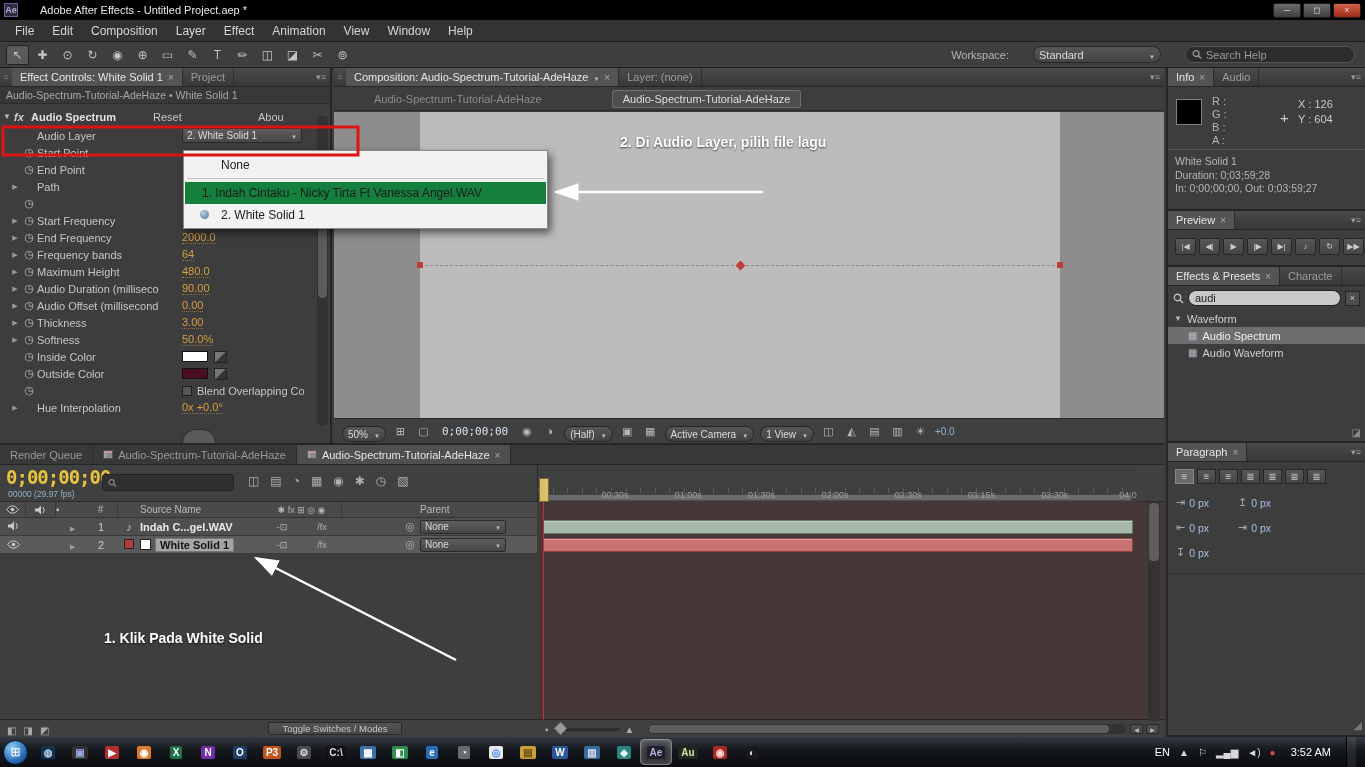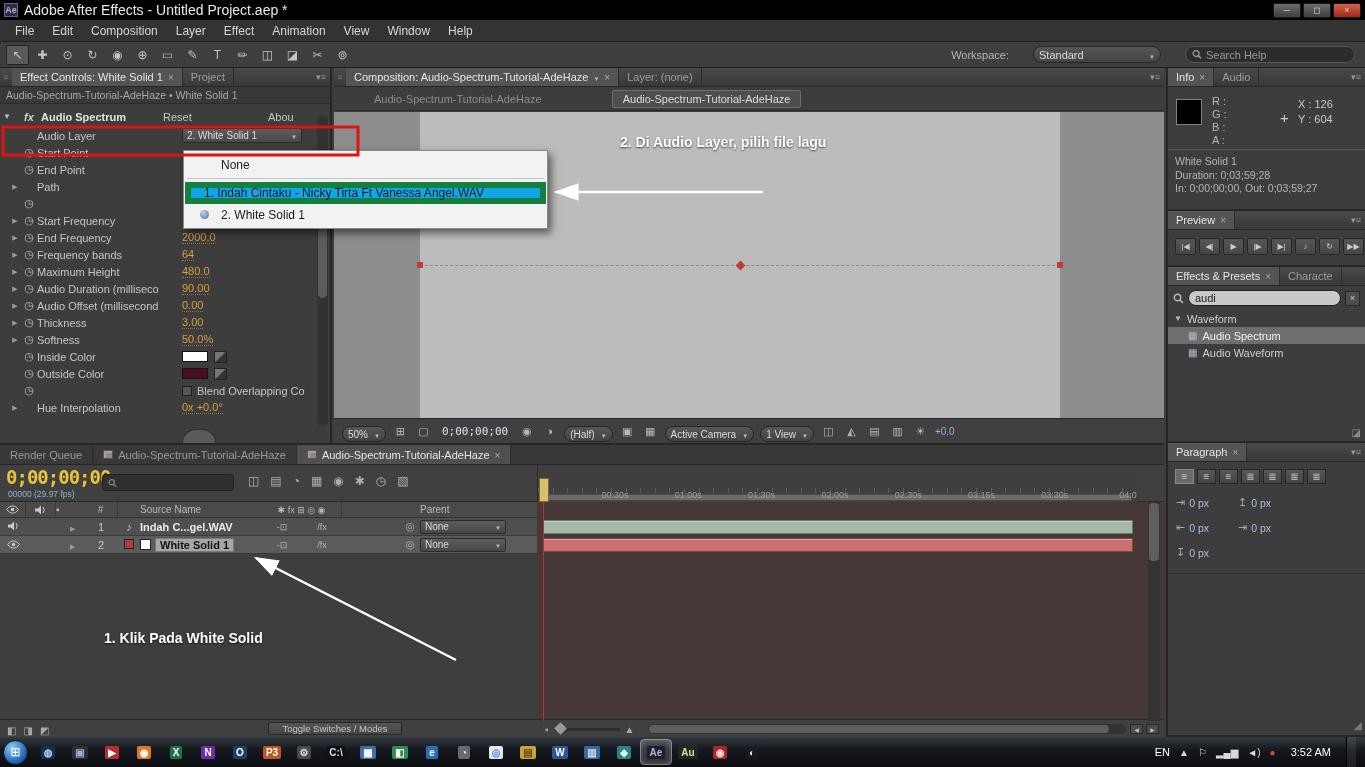--- a/index.html
+++ b/index.html
@@ -5,21 +5,21 @@
   * { margin:0; padding:0; box-sizing:border-box; }
   body { background:#222; font-family:"Liberation Sans", sans-serif; }
   #root { position:relative; width:1365px; height:767px; background:#3c3c3c; overflow:hidden;
           font-family:"Liberation Sans", sans-serif; color:#c9c9c9;padding-left:38px; }
 
   
   .titlebar { position:absolute; left:0; top:0; width:100%; height:20px; background:#000;
               display:flex; align-items:center; padding:0 4px; z-index:5;}
   .ae-badge { width:14px; height:14px; background:#2d2d3f; color:#b9aee0; border:1px solid #6a5f9a;
               font-size:9px; font-weight:bold; display:flex; align-items:center; justify-content:center; margin-right:6px;}
-  .title-text { color:#e8e8e8; font-size:14px; }
+  .title-text { color:#e8e8e8; font-size:11px;margin-left:16px; }
   .winbtns { margin-left:auto; display:flex; gap:2px; }
   .winbtn { width:28px; height:15px; background:linear-gradient(#6b6b6b,#3f3f3f); border:1px solid #1a1a1a;
             color:#ddd; font-size:9px; display:flex; align-items:center; justify-content:center; border-radius:2px;}
   .winbtn.close { background:linear-gradient(#d3604a,#9c2d1a); }
 
   
   .menubar { position:absolute; top:20px; left:0; width:100%; height:22px; background:#333;
              border-bottom:1px solid #202020; display:flex; align-items:center; padding-left:6px; z-index:5;}
   .menu-item { color:#d6d6d6; font-size:12px; padding:3px 9px; }
 
@@ -56,21 +56,21 @@
   .panel-menu::after { content:"▾≡"; }
 
   
   #effect-controls { position:absolute; left:0; top:68px; width:332px; height:375px; background:#3d3d3d;
                      border-right:2px solid #262626; }
   .ec-breadcrumb { height:17px; font-size:10.5px; color:#a8a8a8; padding:2px 6px; background:#383838;
                    border-bottom:1px solid #2c2c2c; white-space:nowrap; overflow:hidden;}
   .ec-header { height:17px; display:flex; align-items:center; font-size:11px; padding-top:8px; }
   .ec-header .tri { width:14px; text-align:center; font-size:8px; color:#bbb; }
   .ec-header .tri::after { content:"▼"; }
-  .fx-badge { font-style:italic; font-weight:bold; color:#d0d0d0; width:17px;margin-left:10px; }
+  .fx-badge { font-style:italic; font-weight:bold; color:#d0d0d0; width:17px; }
   .ename { font-weight:bold; color:#e2e2e2; width:122px; }
   .reset { width:105px; color:#c6c6c6; }
   .about { color:#c6c6c6; }
   #ec-rows { margin-top:6px; }
   .ec-row { height:17px; display:flex; align-items:center; font-size:11px; color:#c6c6c6; }
   .ec-ind { width:9px; }
   .ec-arrow { width:12px; font-size:7px; color:#9b9b9b; text-align:center;}
   .ec-arrow.on::after { content:"▶"; }
   .ec-sw { width:16px; font-size:11px; color:#b6b6b6; text-align:center;}
   .ec-sw.on::after { content:"◷"; }
@@ -233,21 +233,21 @@
   .tray-clock { color:#fff; font-size:11px; text-align:center; line-height:11px; padding:0 6px;}
   .show-desktop { width:10px; height:30px; background:rgba(255,255,255,.08); border-left:1px solid #000; }
 
   
   #audio-layer-menu { position:absolute; left:183px; top:150px; width:365px; background:#f2f2f2;
                       border:1px solid #8a8a8a; box-shadow:3px 4px 8px rgba(0,0,0,.55); z-index:60;
                       padding:3px 1px; }
   .dd-item { height:21px; display:flex; align-items:center; font-size:12px; color:#1a1a1a;
              padding-left:36px; position:relative; }
   .dd-item.file { padding-left:13px; }
-  .dd-item.highlighted { background:#0ea5e9; border:6px solid #15803d; height:22px; }
+  .dd-item.highlighted { background:#15803d; border:4px solid #15803d; height:22px; }
   .dd-sep { border-top:1px solid #c4c4c4; margin:3px 2px; }
   .dd-dot { position:absolute; left:15px; top:6px; width:9px; height:9px; border-radius:50%;
             background:radial-gradient(circle at 35% 30%,#bcd2e8,#4a6f96); }
 
   
   .anno-svg { position:absolute; left:0; top:0; z-index:90; pointer-events:none; }
   .anno-text { position:absolute; z-index:90; color:#fff; font-weight:bold; font-size:14px;
                text-shadow:0 1px 2px rgba(0,0,0,.65); pointer-events:none; }
   #anno-step2 { left:620px; top:134px; }
   #anno-step1 { left:104px; top:630px; }

